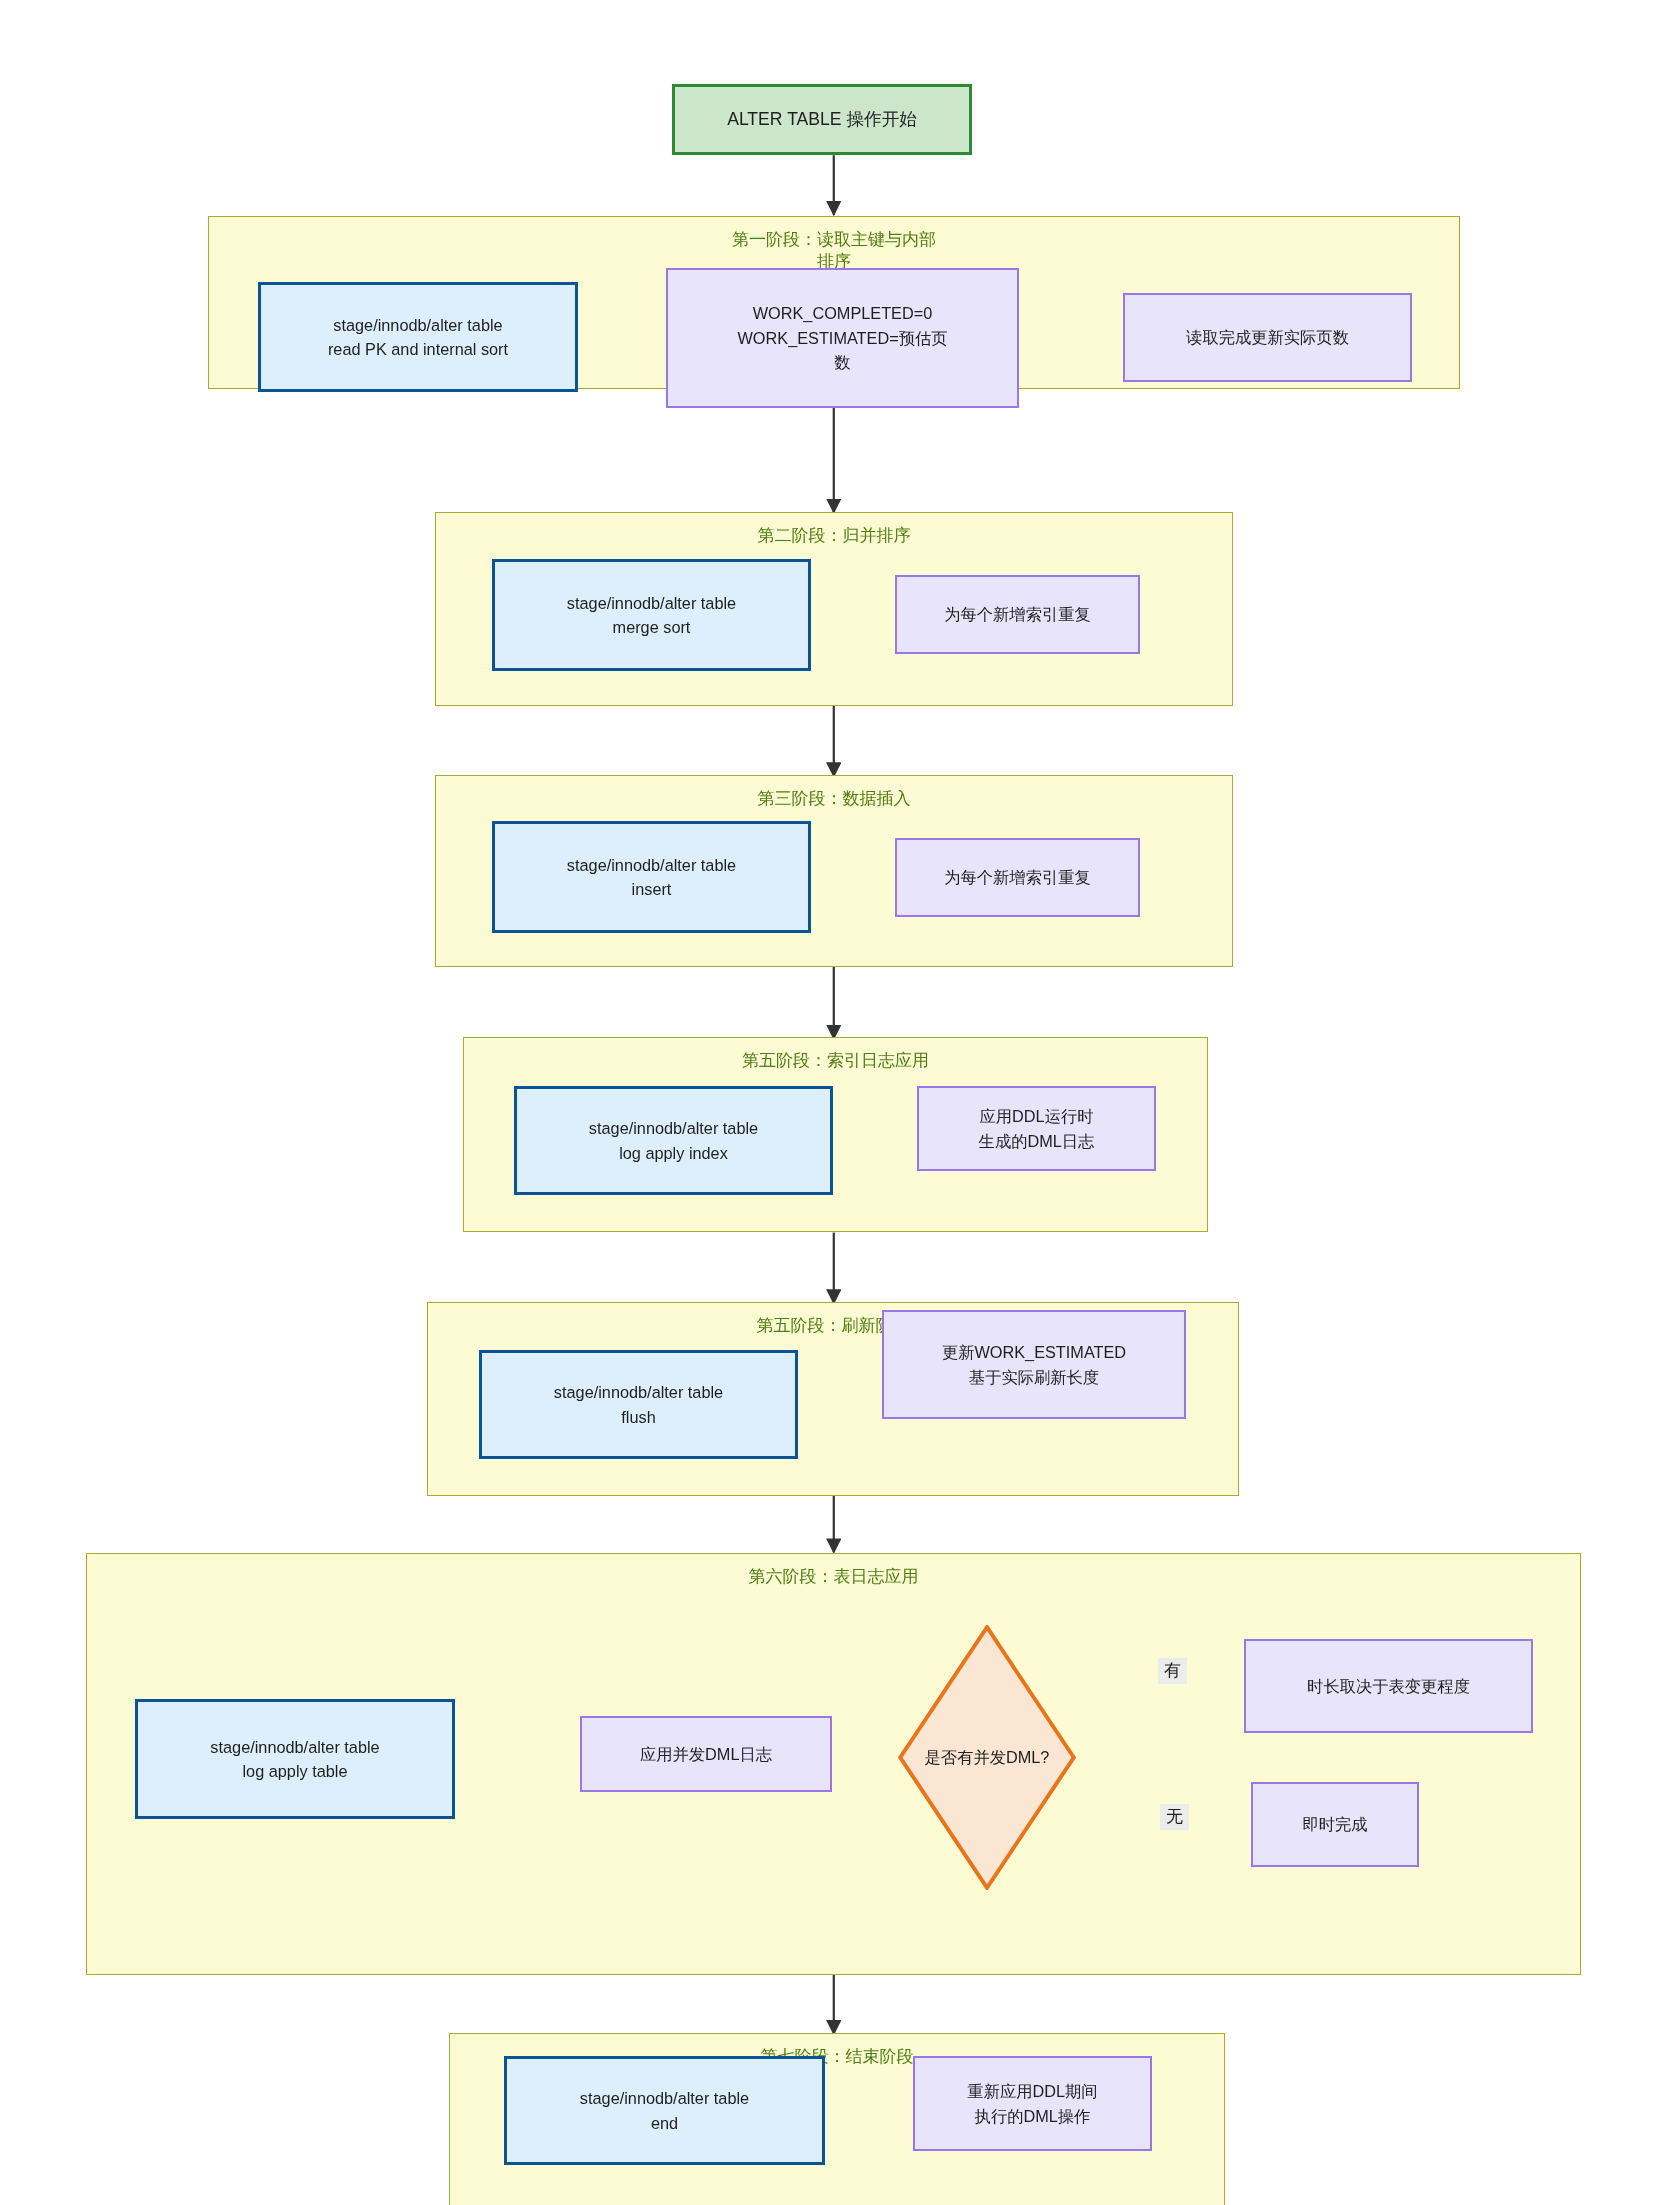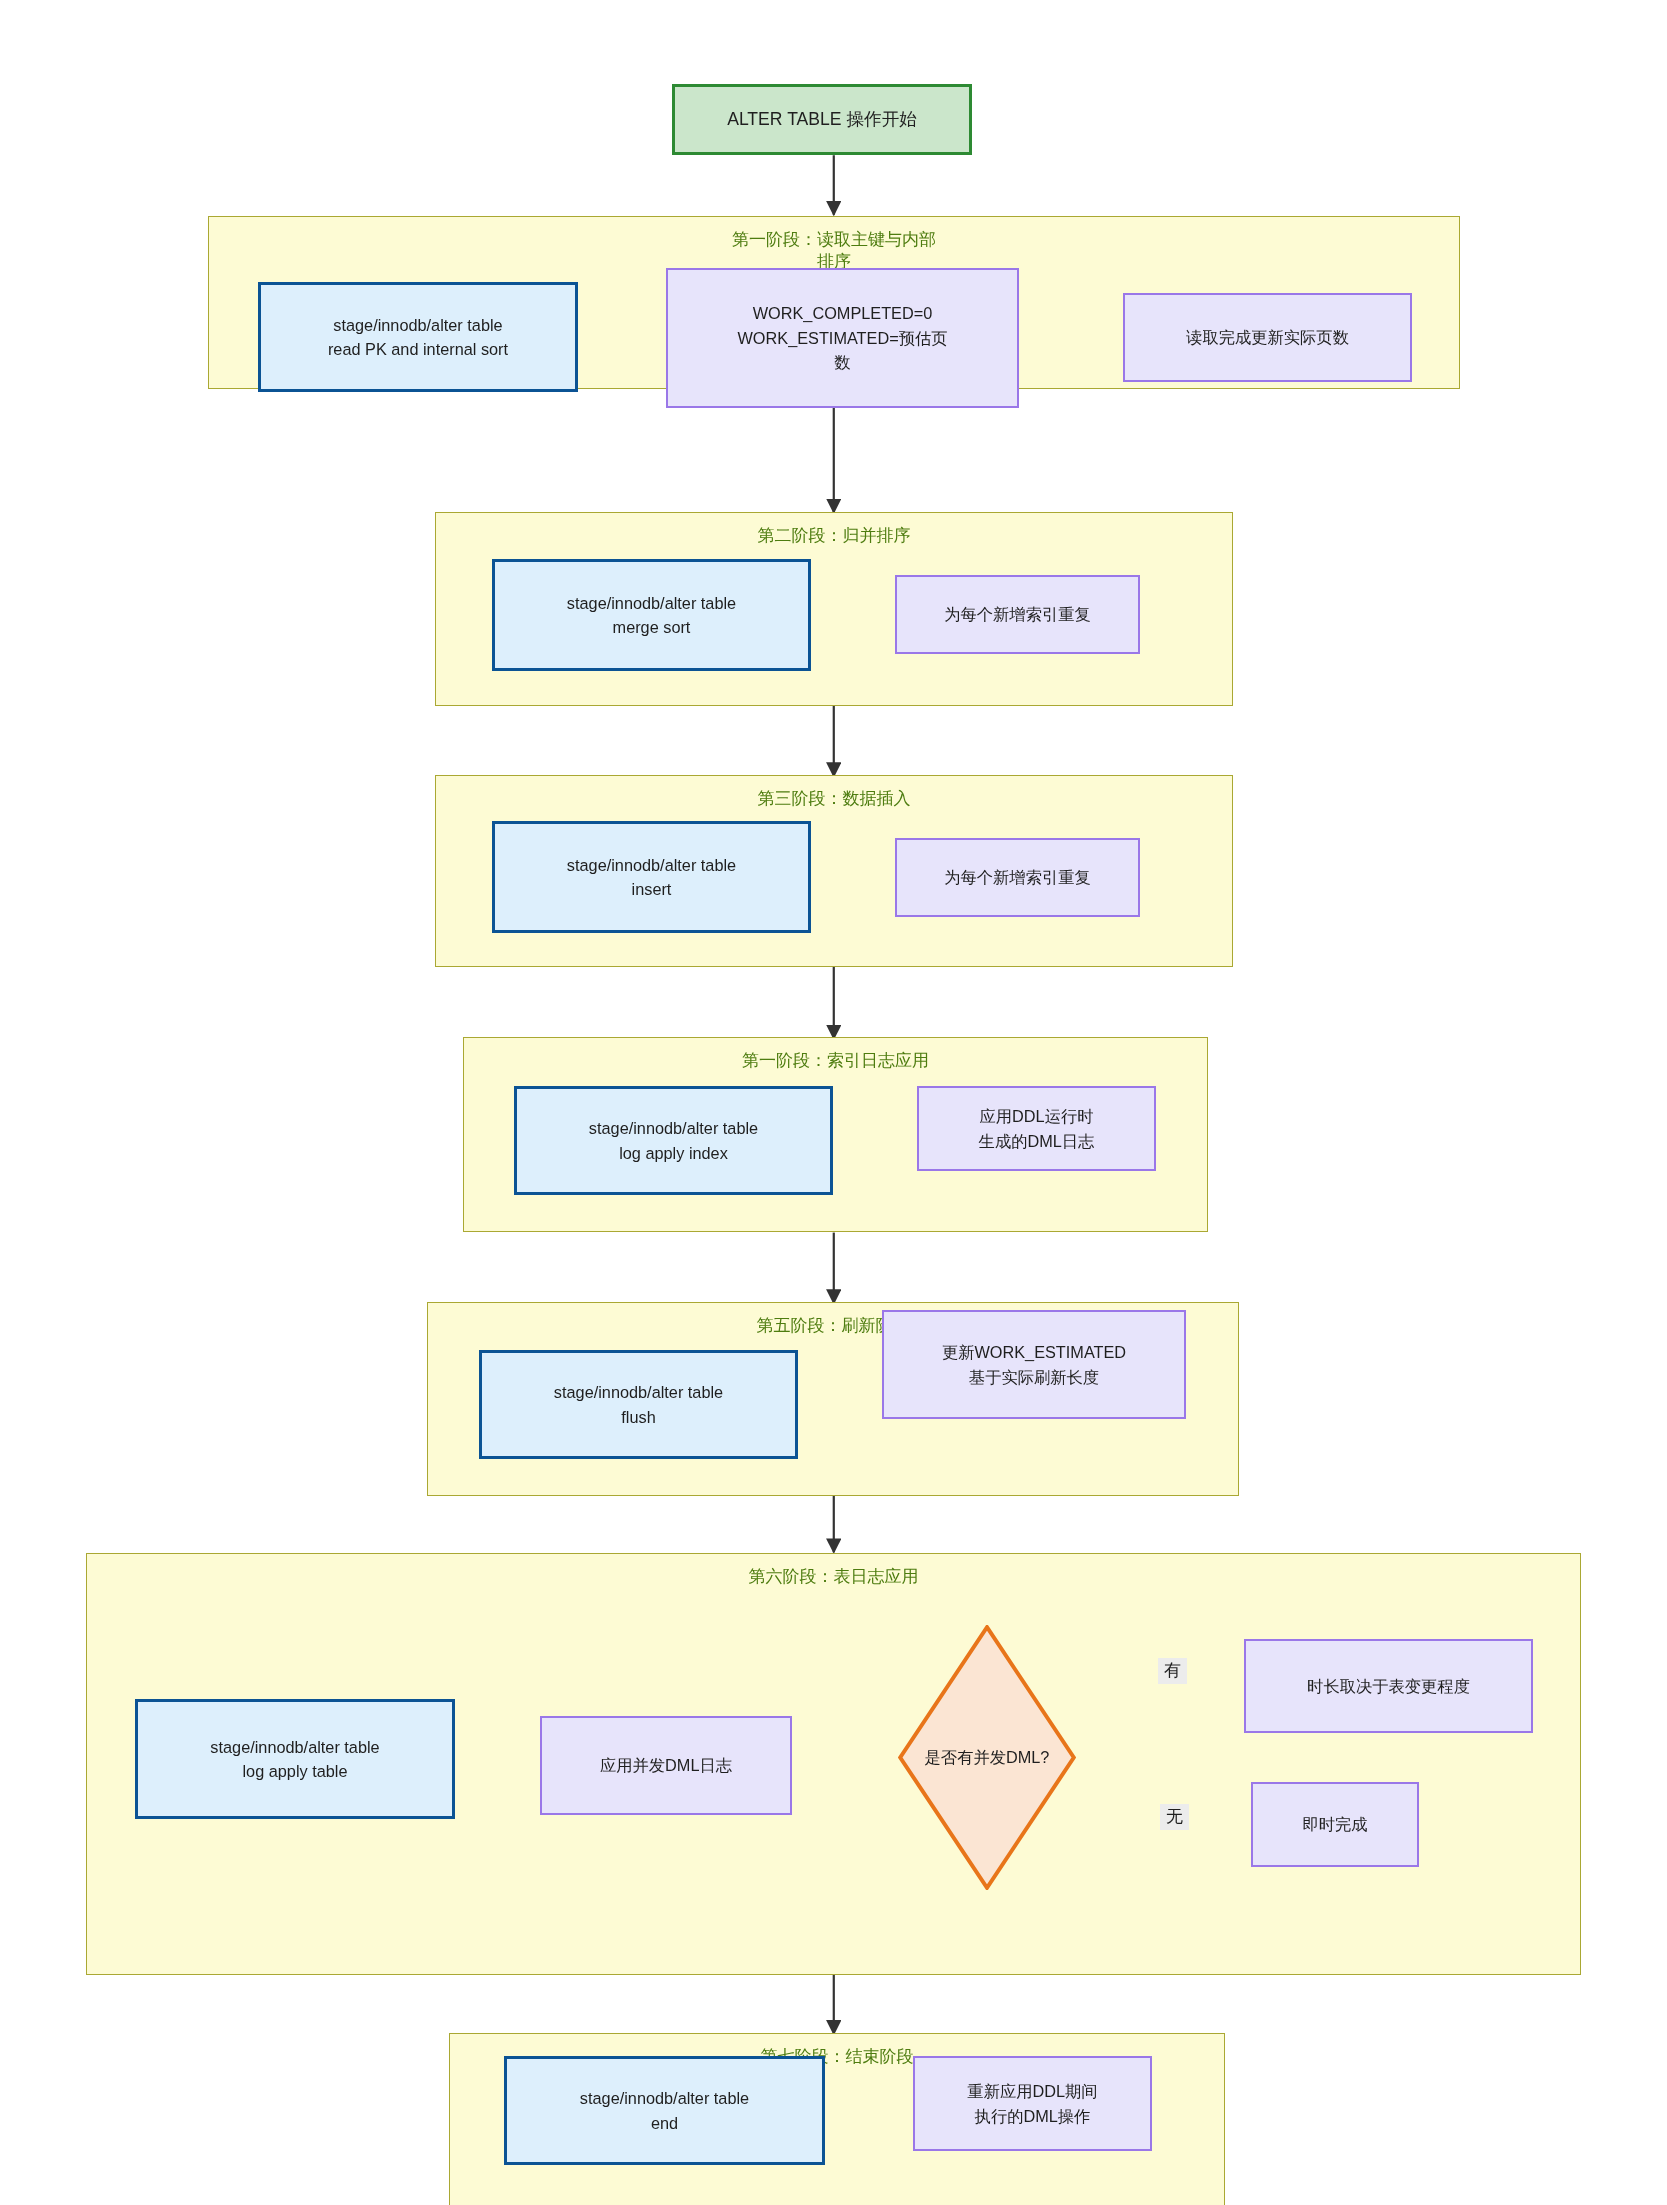--- a/index.html
+++ b/index.html
@@ -178,41 +178,41 @@
   <div class="node note" style="left:895px; top:575px; width:245px; height:79px;">为每个新增索引重复</div>
 
   <div class="phase" style="left:435px; top:775px; width:798px; height:192px;">
     <div class="phase-title">第三阶段：数据插入</div>
   </div>
   <div class="node stage" style="left:492px; top:821px; width:319px; height:112px;">stage/innodb/alter table
 insert</div>
   <div class="node note" style="left:895px; top:838px; width:245px; height:79px;">为每个新增索引重复</div>
 
   <div class="phase" style="left:463px; top:1037px; width:745px; height:195px;">
-    <div class="phase-title">第一阶段：索引日志应用</div>
+    <div class="phase-title">第五阶段：索引日志应用</div>
   </div>
   <div class="node stage" style="left:514px; top:1086px; width:319px; height:109px;">stage/innodb/alter table
 log apply index</div>
   <div class="node note" style="left:917px; top:1086px; width:239px; height:85px;">应用DDL运行时
 生成的DML日志</div>
 
   <div class="phase" style="left:427px; top:1302px; width:812px; height:194px;">
     <div class="phase-title">第五阶段：刷新阶段</div>
   </div>
   <div class="node stage" style="left:479px; top:1350px; width:319px; height:109px;">stage/innodb/alter table
 flush</div>
   <div class="node note" style="left:882px; top:1310px; width:304px; height:109px;">更新WORK_ESTIMATED
 基于实际刷新长度</div>
 
   <div class="phase" style="left:86px; top:1553px; width:1495px; height:422px;">
     <div class="phase-title">第六阶段：表日志应用</div>
   </div>
   <div class="node stage" style="left:135px; top:1699px; width:320px; height:120px;">stage/innodb/alter table
 log apply table</div>
-  <div class="node note" style="left:540px; top:1716px; width:252px; height:99px;">应用并发DML日志</div>
+  <div class="node note" style="left:580px; top:1716px; width:252px; height:76px;">应用并发DML日志</div>
 
   <div class="node decision" style="left:898px; top:1625px; width:178px; height:265px;">
     <svg class="decision-shape" viewBox="0 0 404 600" preserveAspectRatio="none" xmlns="http://www.w3.org/2000/svg">
       <polygon points="202,5 399,300 202,595 5,300" fill="#fbe5d3" stroke="#e8751a" stroke-width="9"></polygon>
     </svg>
     <span class="decision-label">是否有并发DML?</span>
   </div>
 
   <div class="edge-label" style="left:1158px; top:1658px; width:24px;">有</div>
   <div class="edge-label" style="left:1160px; top:1804px; width:24px;">无</div>

